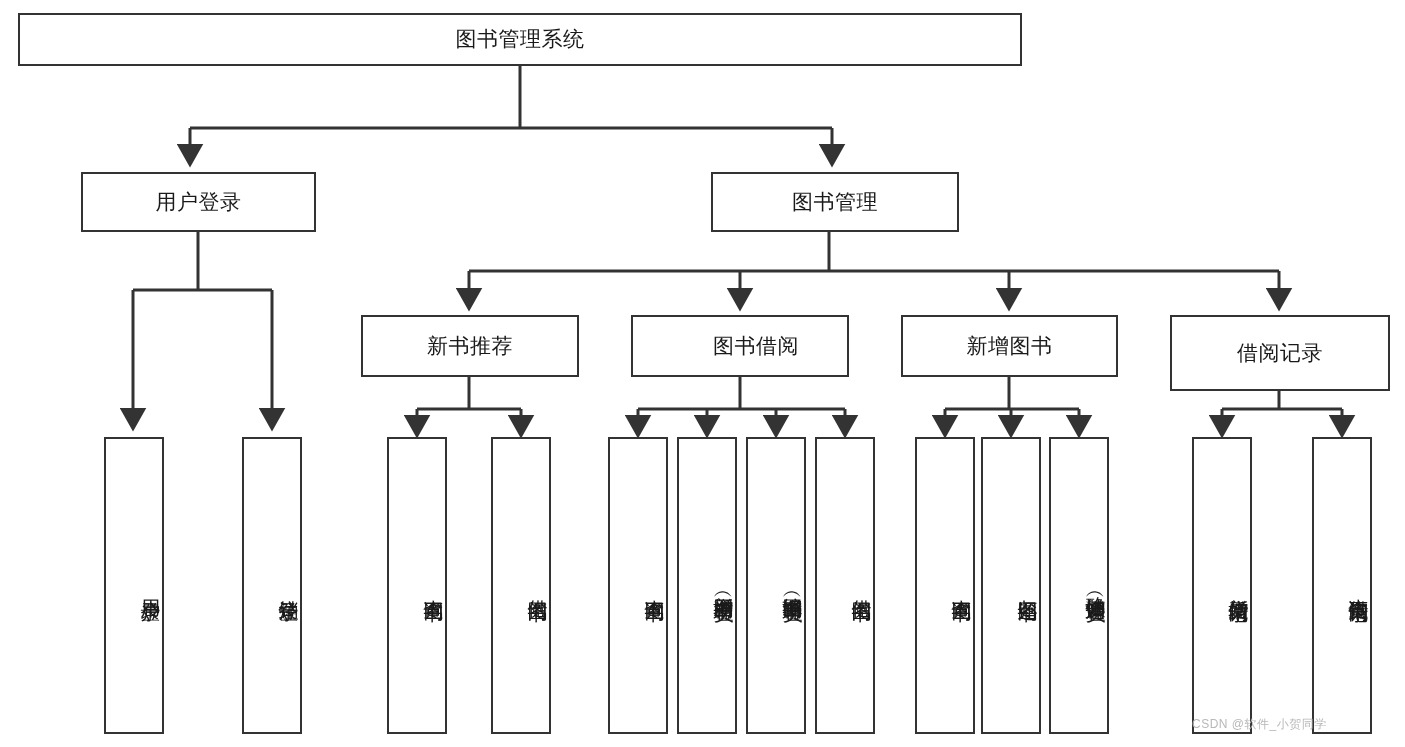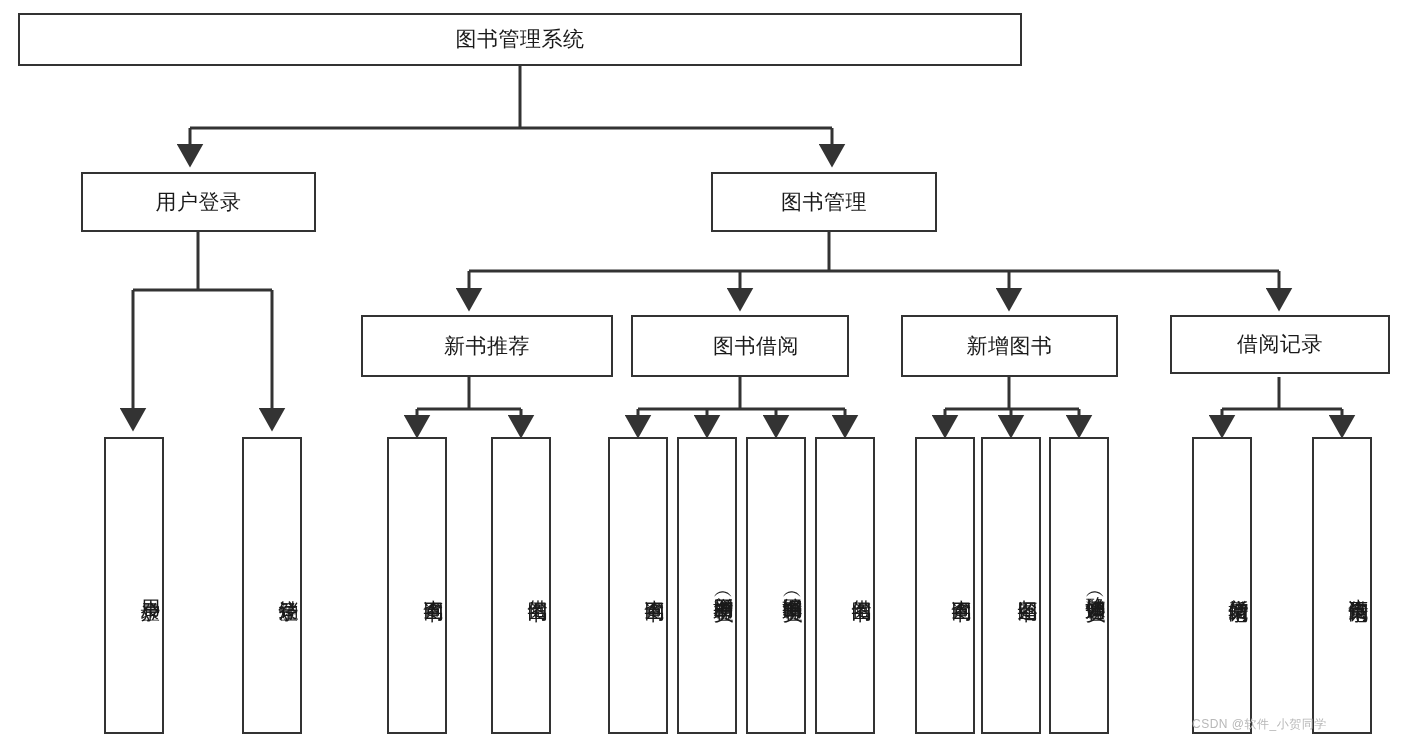--- a/index.html
+++ b/index.html
@@ -115,26 +115,26 @@
       <path d="M1279,377 L1279,409"></path>
       <path d="M1222,409 L1342,409"></path>
       <path d="M1222,409 L1222,419" marker-end="url(#arrowhead)"></path>
       <path d="M1342,409 L1342,419" marker-end="url(#arrowhead)"></path>
     </g>
   </svg>
 
   <div class="node h" style="left:18px; top:13px; width:1004px; height:53px;">图书管理系统</div>
 
   <div class="node h" style="left:81px; top:172px; width:235px; height:60px;">用户登录</div>
-  <div class="node h" style="left:711px; top:172px; width:226px; height:60px;">图书管理</div>
+  <div class="node h" style="left:711px; top:172px; width:248px; height:60px;">图书管理</div>
 
-  <div class="node h" style="left:361px; top:315px; width:252px; height:62px;">新书推荐</div>
+  <div class="node h" style="left:361px; top:315px; width:218px; height:62px;">新书推荐</div>
   <div class="node h" style="left:631px; top:315px; width:218px; height:62px;padding-left:32px;">图书借阅</div>
   <div class="node h" style="left:901px; top:315px; width:217px; height:62px;">新增图书</div>
-  <div class="node h" style="left:1170px; top:315px; width:220px; height:59px;">借阅记录</div>
+  <div class="node h" style="left:1170px; top:315px; width:220px; height:76px;">借阅记录</div>
 
   <div class="node v" style="left:104px; top:437px; width:60px; height:297px;">
     <span>用户登录</span>
   </div>
   <div class="node v" style="left:242px; top:437px; width:60px; height:297px;">
     <span>注销登录</span>
   </div>
 
   <div class="node v" style="left:387px; top:437px; width:60px; height:297px;">
     <span>查询图书</span>

